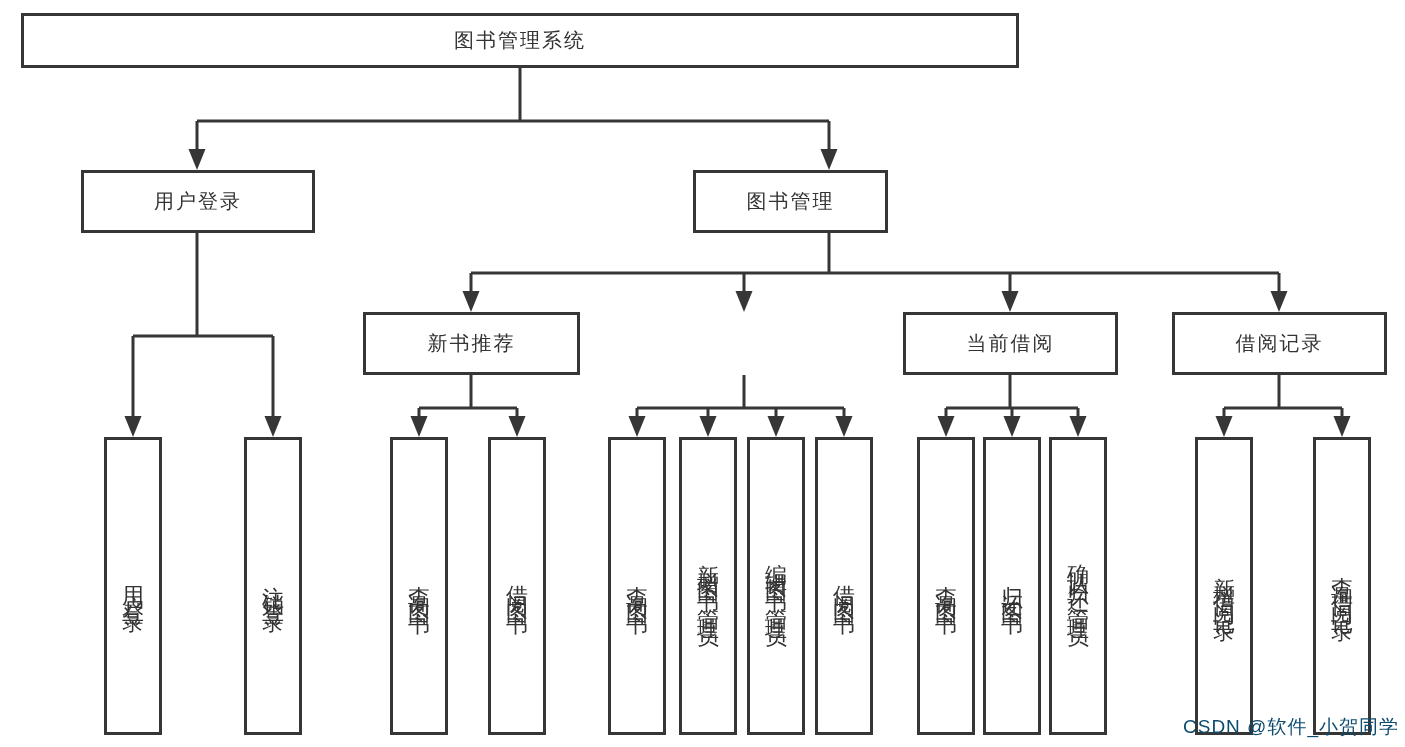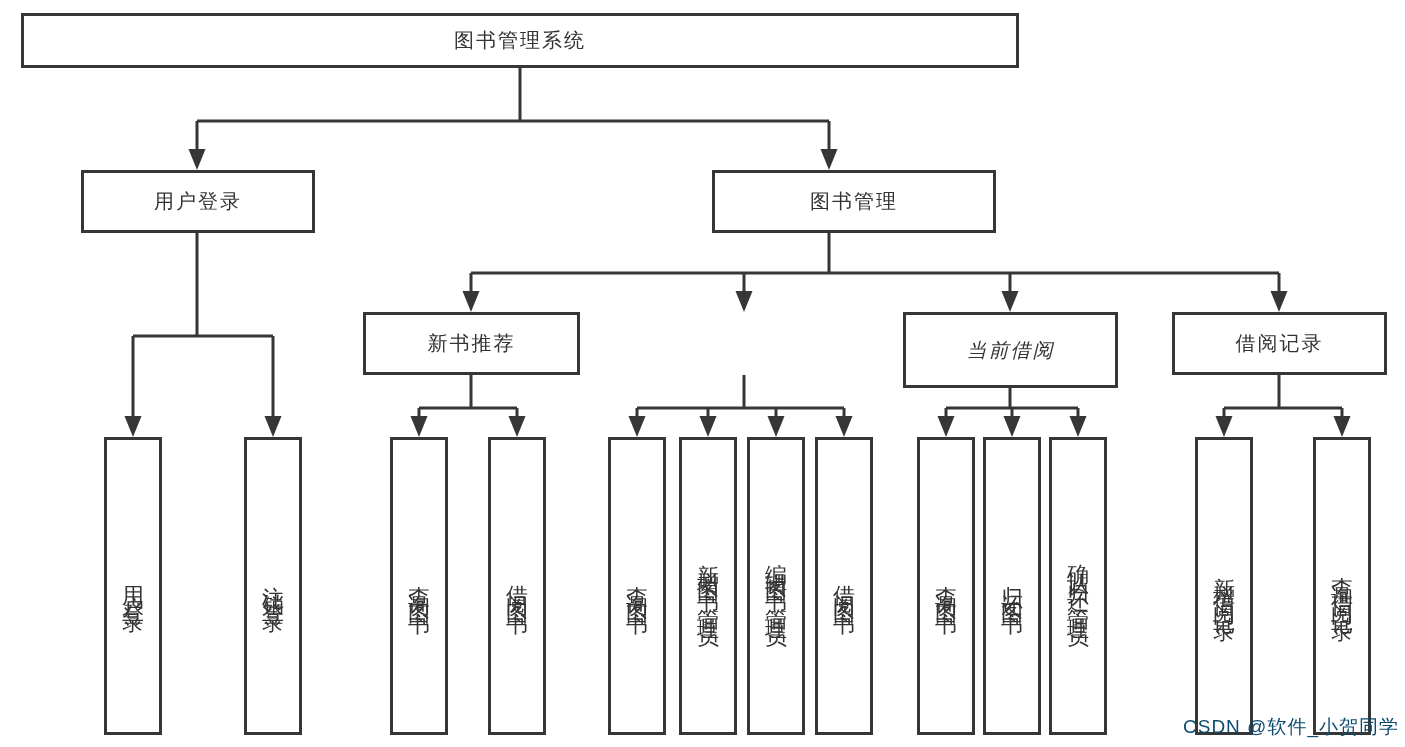--- a/index.html
+++ b/index.html
@@ -33,24 +33,24 @@
     writing-mode: vertical-rl;
     text-orientation: mixed;
     font-size: 22px;
     line-height: 1;
     letter-spacing: 9px;
     white-space: nowrap;
   }
   
   #n-root            { left: 21px;   top: 13px;  width: 998px; height: 55px; }
   #n-user-login      { left: 81px;   top: 170px; width: 234px; height: 63px; }
-  #n-book-mgmt       { left: 712px;  top: 170px; width: 284px; height: 63px; }
+  #n-book-mgmt       { left: 693px;  top: 170px; width: 195px; height: 63px; }
   #n-new-book-rec    { left: 363px;  top: 312px; width: 217px; height: 63px; }
   #n-book-borrow     { left: 637px;  top: 312px; width: 215px; height: 63px; }
-  #n-current-borrow  { left: 903px;  top: 312px; width: 215px; height: 76px; font-style: italic; }
+  #n-current-borrow  { left: 903px;  top: 312px; width: 215px; height: 63px; }
   #n-borrow-records  { left: 1172px; top: 312px; width: 215px; height: 63px; }
   
   .vbox { top: 437px; width: 58px; height: 298px; }
   #n-leaf-user-login     { left: 104px; }
   #n-leaf-logout         { left: 244px; }
   #n-leaf-query-book-1   { left: 390px; }
   #n-leaf-borrow-book-1  { left: 488px; }
   #n-leaf-query-book-2   { left: 608px; }
   #n-leaf-add-book       { left: 679px; }
   #n-leaf-edit-book      { left: 747px; }

